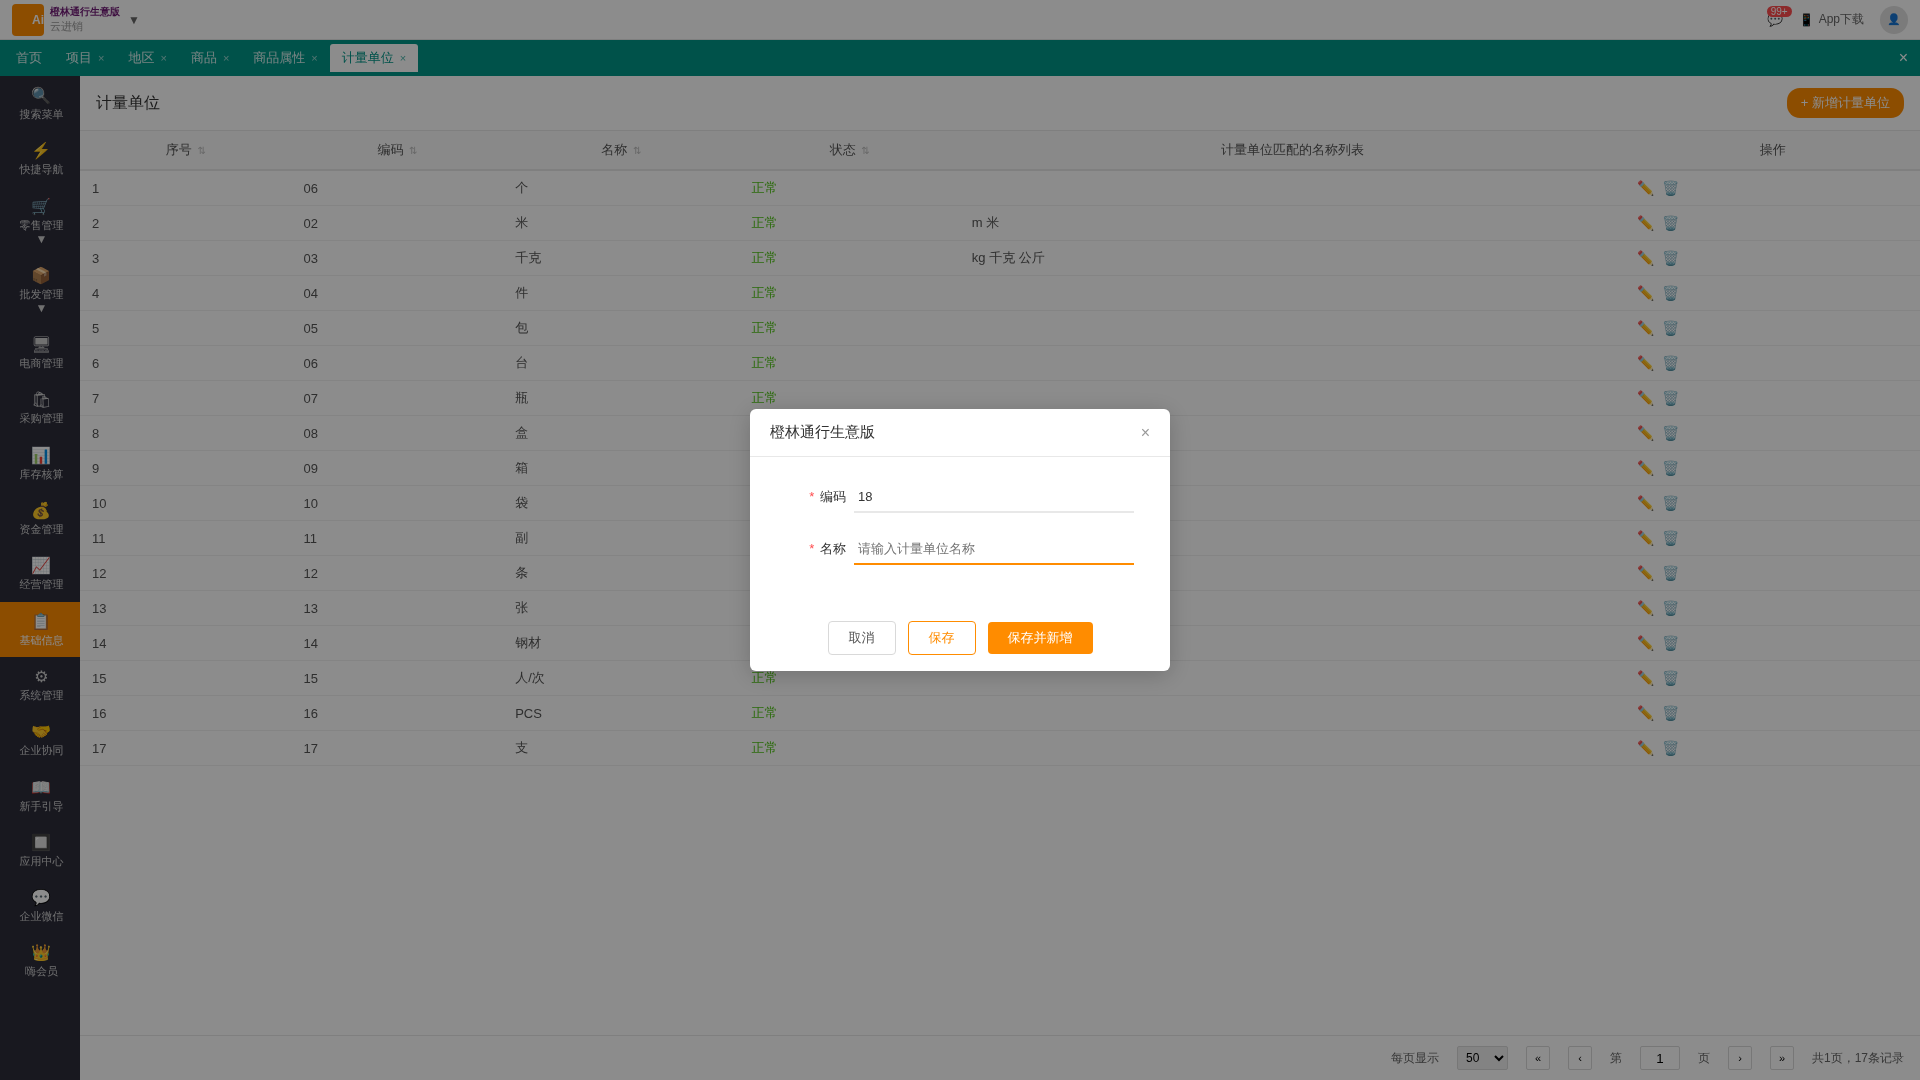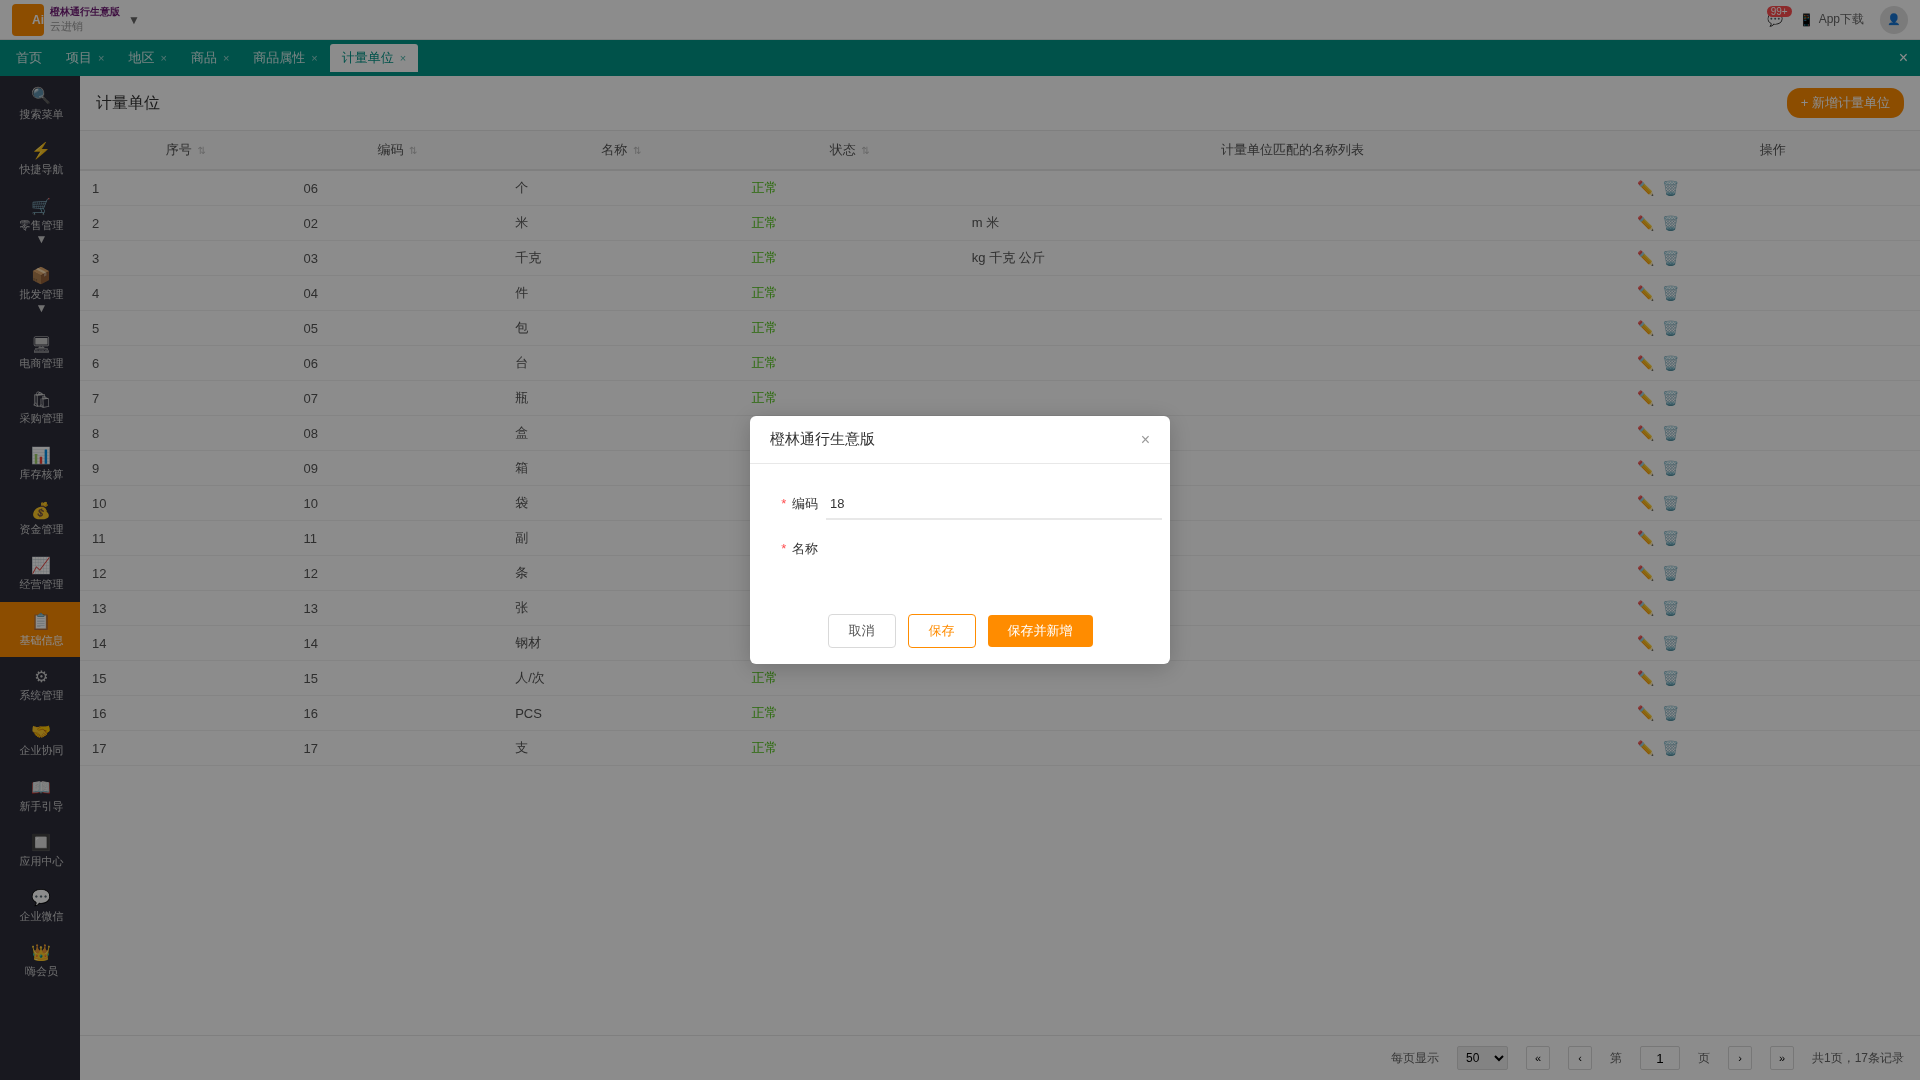--- a/index.html
+++ b/index.html
@@ -216,21 +216,21 @@
       font-size: 15px;
       font-weight: 500;
     }
     .modal-close {
       cursor: pointer;
       color: #999;
       font-size: 16px;
       line-height: 1;
     }
     .modal-body {
-      padding: 24px 8px;
+      padding: 24px 36px;
     }
     .form-row {
       display: flex;
       align-items: center;
       margin-bottom: 20px;
     }
     .form-label {
       width: 60px;
       text-align: right;
       font-size: 13px;
@@ -688,20 +688,21 @@
           <span class="required-star">*</span>
           <span>编码</span>
         </div>
         <input class="form-input" type="text" value="18" style="">
       </div>
       <div class="form-row">
         <div class="form-label">
           <span class="required-star">*</span>
           <span>名称</span>
         </div>
+        <input class="form-input active-input" type="text" placeholder="请输入计量单位名称" style="">
       </div>
     </div>
     <div class="modal-footer">
       <button class="btn-cancel">取消</button>
       <button class="btn-save">保存</button>
       <button class="btn-save-new">保存并新增</button>
     </div>
   </div>
 </div>
 

